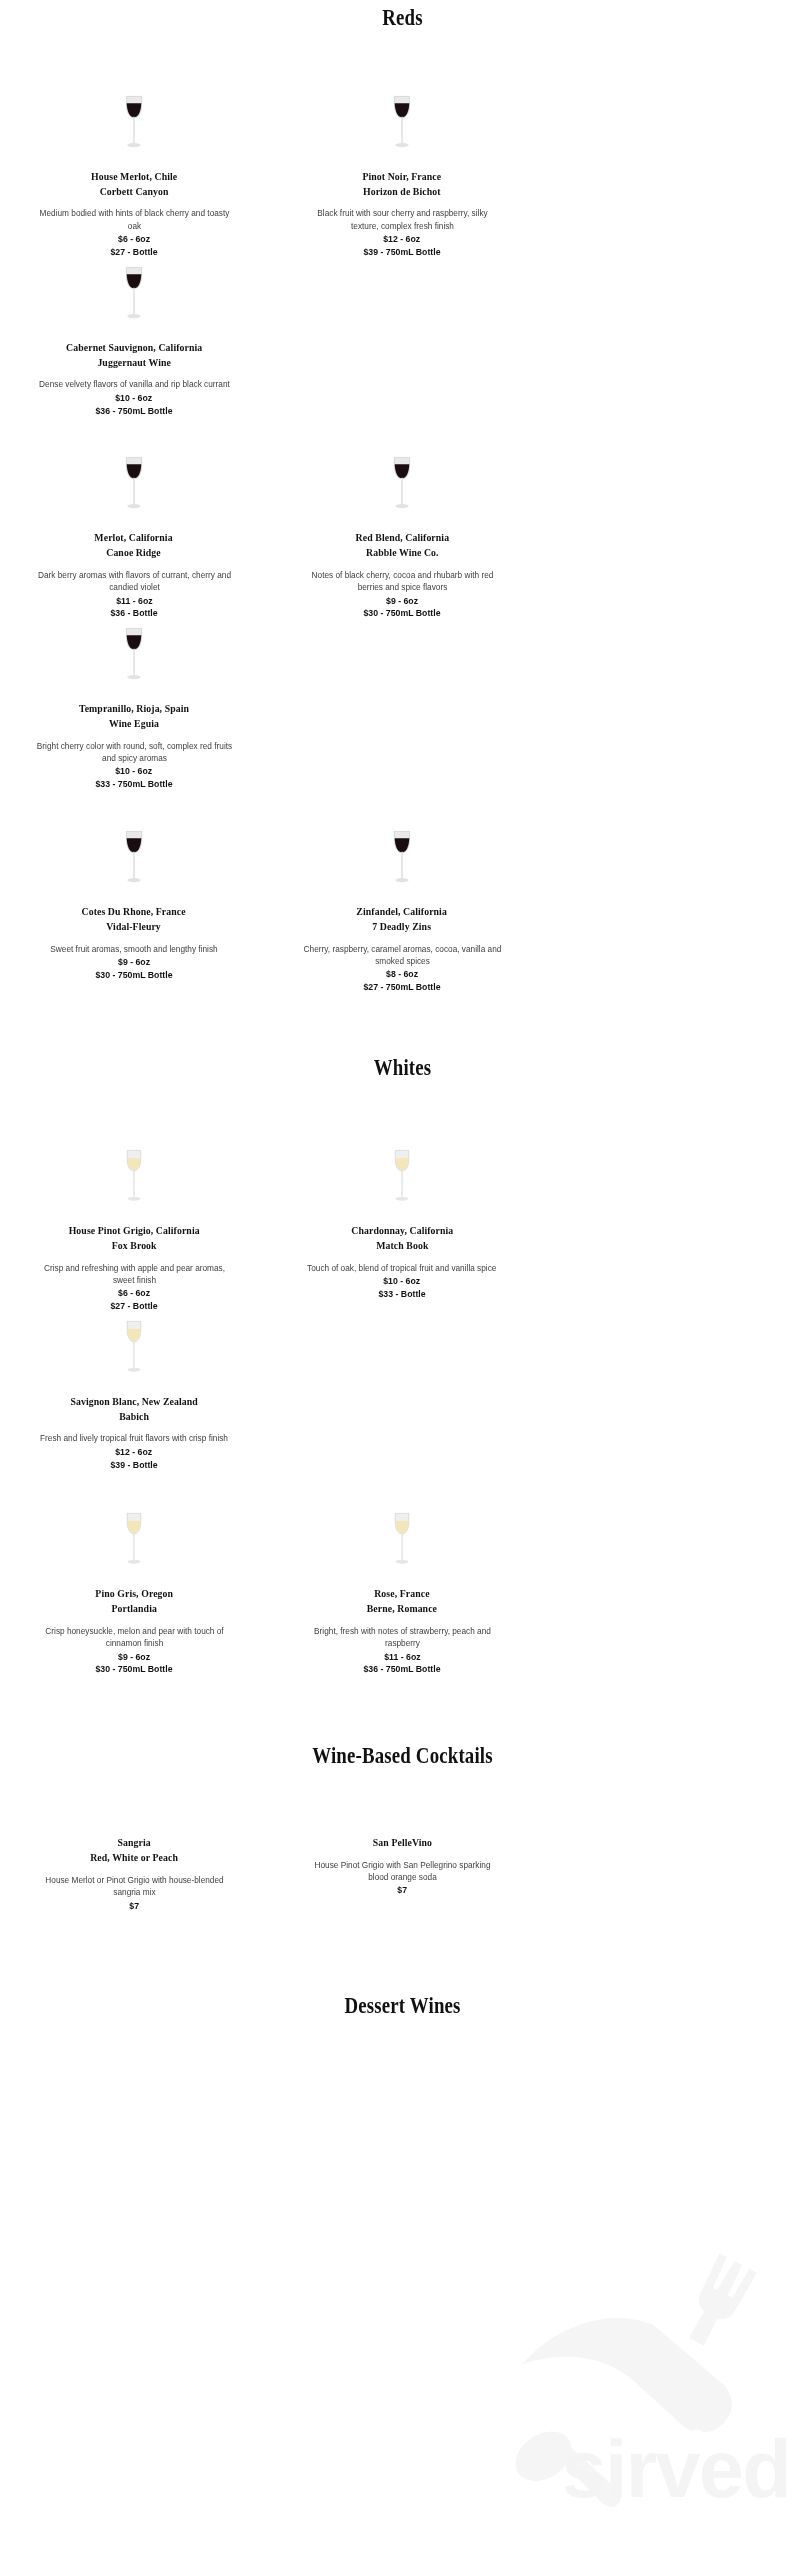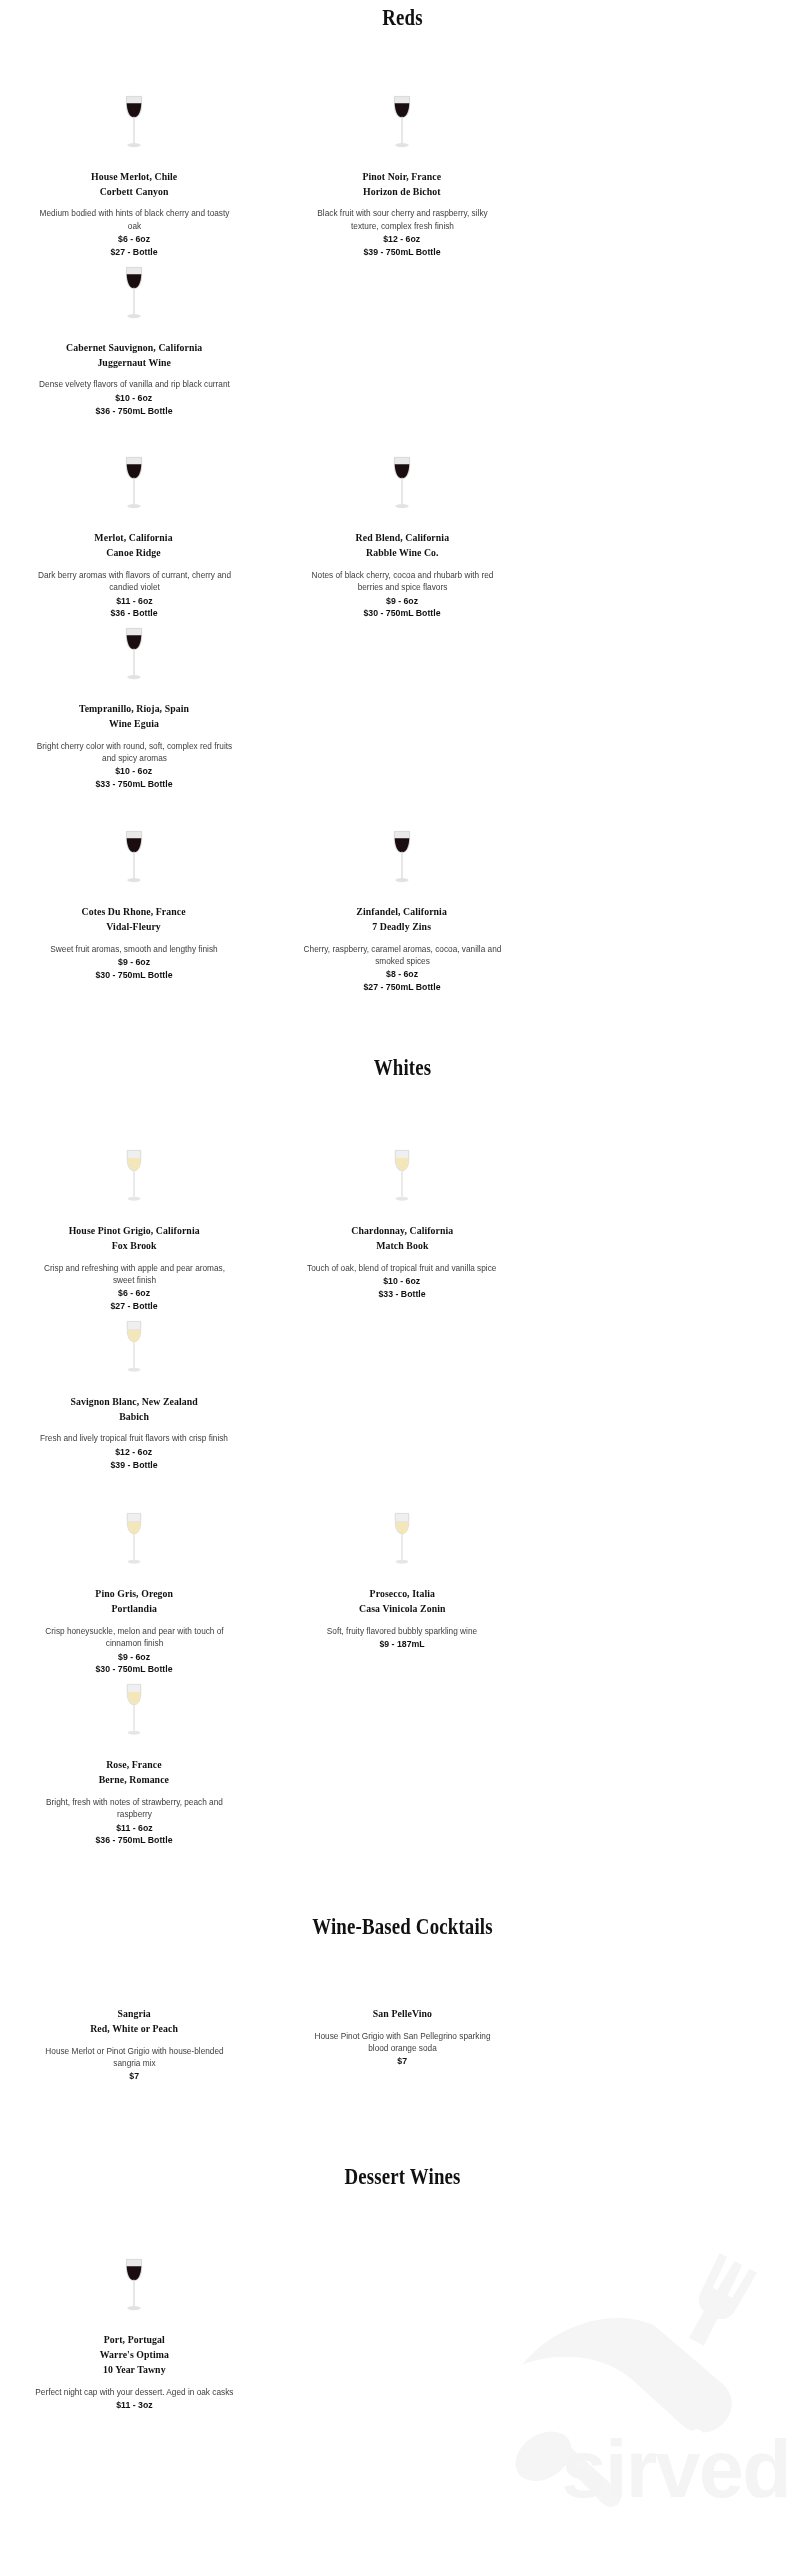--- a/index.html
+++ b/index.html
@@ -335,34 +335,20 @@
       </div>
       <div class="item-cell">
         <div class="glass-wrap">
           <svg width="34" height="61" viewBox="0 0 40 72">
             <path d="M12 4 h16 v9 c0 9 -2.6 15 -8 15 c-5.4 0 -8 -6 -8 -15 z" fill="#efefef" stroke="#cfcfcf" stroke-width="0.8"></path>
             <path d="M12.4 13 h15.2 c-0.3 8 -2.8 14.6 -7.6 14.6 c-4.8 0 -7.3 -6.6 -7.6 -14.6 z" fill="#f3e6b8"></path>
             <rect x="19.2" y="27.5" width="1.6" height="31" fill="#e0e0e0"></rect>
             <ellipse cx="20" cy="61" rx="7.6" ry="2.3" fill="#e6e6e6"></ellipse>
           </svg>
         </div>
-        <div class="item-title">Prosecco, Italia
-Casa Vinicola Zonin</div>
-        <div class="item-desc">Soft, fruity flavored bubbly sparkling wine</div>
-        <div class="item-price">$9 - 187mL</div>
-      </div>
-      <div class="item-cell">
-        <div class="glass-wrap">
-          <svg width="34" height="61" viewBox="0 0 40 72">
-            <path d="M12 4 h16 v9 c0 9 -2.6 15 -8 15 c-5.4 0 -8 -6 -8 -15 z" fill="#efefef" stroke="#cfcfcf" stroke-width="0.8"></path>
-            <path d="M12.4 13 h15.2 c-0.3 8 -2.8 14.6 -7.6 14.6 c-4.8 0 -7.3 -6.6 -7.6 -14.6 z" fill="#f3e6b8"></path>
-            <rect x="19.2" y="27.5" width="1.6" height="31" fill="#e0e0e0"></rect>
-            <ellipse cx="20" cy="61" rx="7.6" ry="2.3" fill="#e6e6e6"></ellipse>
-          </svg>
-        </div>
         <div class="item-title">Rose, France
 Berne, Romance</div>
         <div class="item-desc">Bright, fresh with notes of strawberry, peach and raspberry</div>
         <div class="item-price">$11 - 6oz</div>
         <div class="item-price">$36 - 750mL Bottle</div>
       </div>
     </div>
   </div>
 
   <div class="sp" style="height:67px"></div>
@@ -386,35 +372,20 @@
     </div>
   </div>
 
   <div class="sp" style="height:81px"></div>
 
   <div class="section-block">
     <div class="section-heading">Dessert Wines</div>
     <div class="sp" style="height:61px"></div>
 
     <div class="items-grid">
-      <div class="item-cell">
-        <div class="glass-wrap">
-          <svg width="34" height="61" viewBox="0 0 40 72">
-            <path d="M11 4 h18 v9 c0 9 -3 16 -9 16 c-6 0 -9 -7 -9 -16 z" fill="#e9e9ea" stroke="#c9c9cb" stroke-width="0.8"></path>
-            <path d="M11.4 12 h17.2 c-0.3 9 -3.2 16.6 -8.6 16.6 c-5.4 0 -8.3 -7.6 -8.6 -16.6 z" fill="#1a0d10"></path>
-            <rect x="19.2" y="28" width="1.6" height="31" fill="#dcdcde"></rect>
-            <ellipse cx="20" cy="61.5" rx="8" ry="2.4" fill="#e2e2e4"></ellipse>
-          </svg>
-        </div>
-        <div class="item-title">Port, Portugal
-Warre's Optima
-10 Year Tawny</div>
-        <div class="item-desc">Perfect night cap with your dessert. Aged in oak casks</div>
-        <div class="item-price">$11 - 3oz</div>
-      </div>
       <div class="item-cell"></div>
       <div class="item-cell"></div>
     </div>
   </div>
 
   <div class="sp" style="height:34px"></div>
 </div>
 
 <div class="watermark">
   <svg width="354" height="278" viewBox="0 0 420 330">

